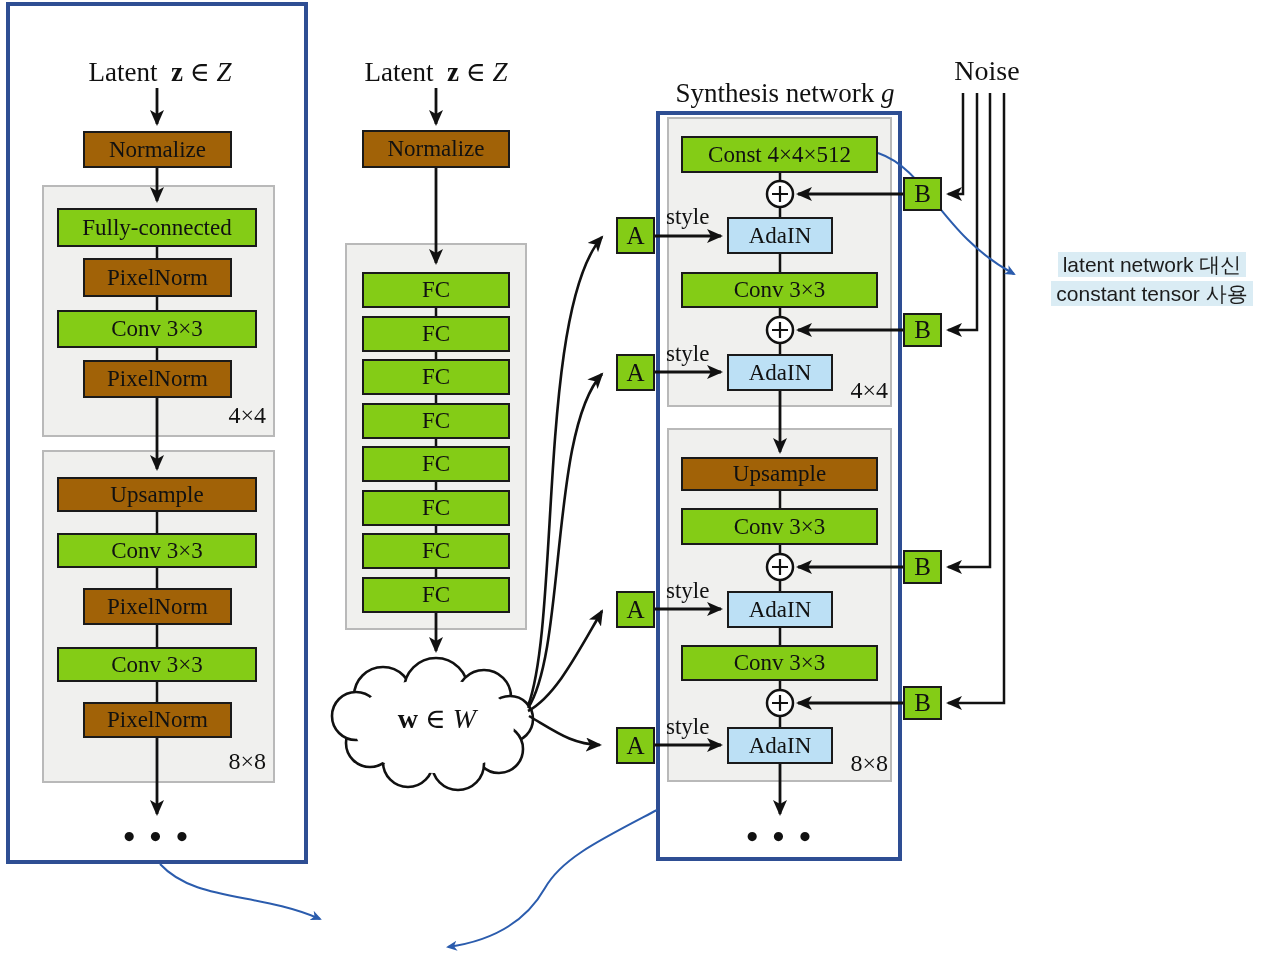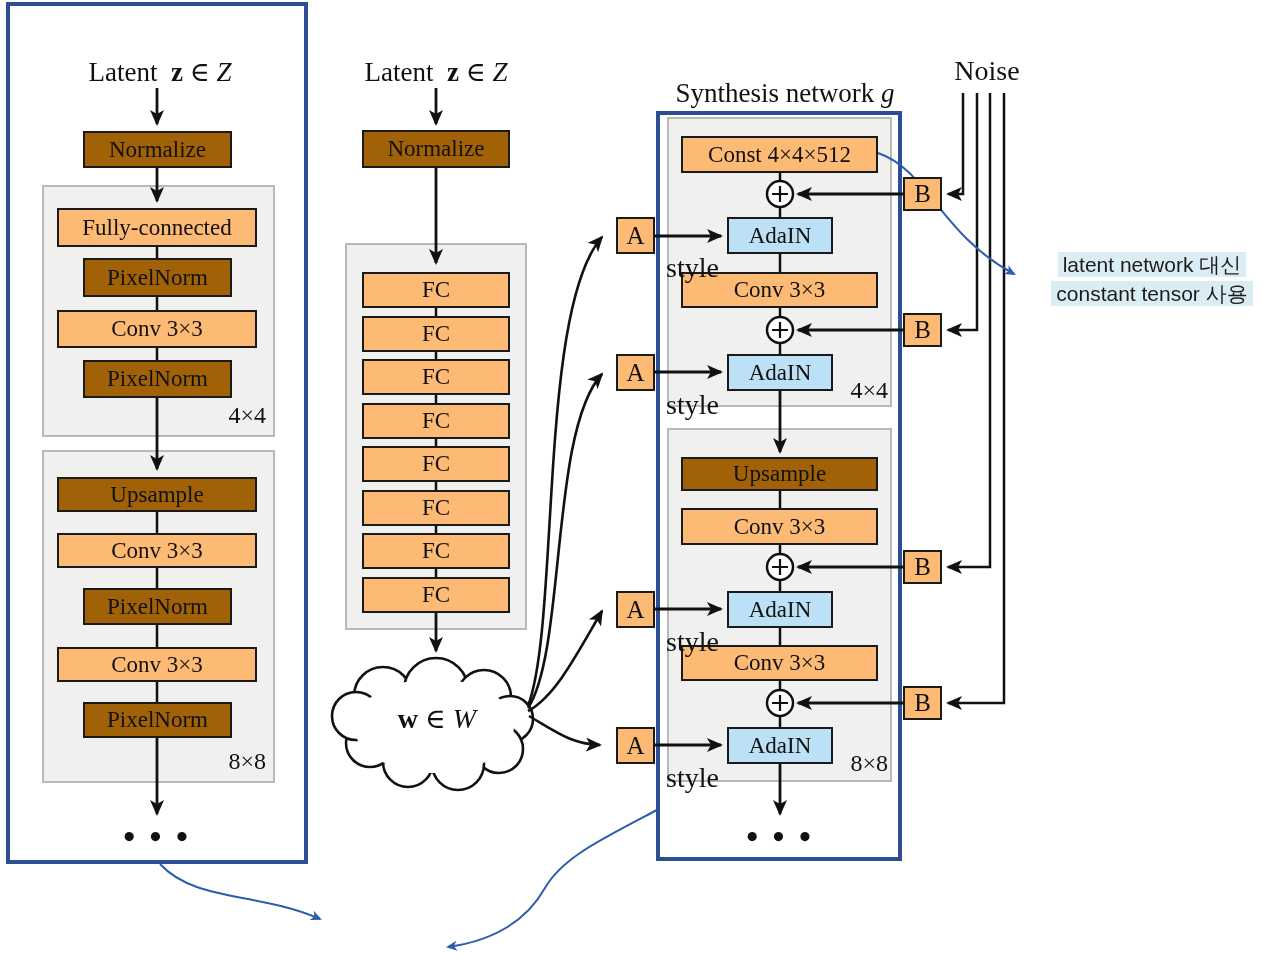--- a/index.html
+++ b/index.html
@@ -3,30 +3,30 @@
 <meta charset="utf-8">
 <style>
   html,body{margin:0;padding:0;background:#ffffff;}
   #stage{position:relative;width:1280px;height:979px;background:#ffffff;overflow:hidden;
          font-family:"Liberation Serif","DejaVu Serif",serif;color:#111;}
   #stage *{box-sizing:border-box;}
   .panel{position:absolute;border:4px solid #2e4e93;background:transparent;z-index:0;}
   .group{position:absolute;background:#f0f0ee;border:2px solid #b9b9b9;z-index:0;}
   .box{position:absolute;border:2px solid #1a1a1a;display:flex;align-items:center;justify-content:center;
        font-size:23px;z-index:2;white-space:nowrap;}
-  .green{background:#fdba74;}
+  .green{background:#84cc16;}
   .gray{background:#a16207;}
   .bluebox{background:#bce0f5;}
   .lbl{position:absolute;z-index:2;white-space:nowrap;}
   .latent{font-size:27px;text-align:center;}
   .latent .v{font-weight:bold;}
   .latent .s{font-style:italic;}
   .mathset{font-style:italic;}
   .sizelbl{font-size:24px;text-align:right;}
-  .stylelbl{font-size:28px;z-index:3;margin-top:48px;}
+  .stylelbl{font-size:23px;z-index:3;}
   .abbox{font-size:25px;width:39px;}
   .dots{font-size:34px;font-weight:bold;letter-spacing:3px;text-align:center;z-index:2;}
   .maplbl{font-size:26px;line-height:31px;z-index:2;}
   .title{font-size:27px;text-align:center;z-index:2;}
   .note{position:absolute;font-family:"Liberation Sans","DejaVu Sans",sans-serif;
         font-size:21px;color:#1c1c1c;text-align:center;line-height:29px;z-index:3;}
   .note .hl{background:#daecf4;padding:1px 5px;}
   .noise{font-size:28px;z-index:2;}
   svg.layer{position:absolute;left:0;top:0;z-index:1;}
 </style>

